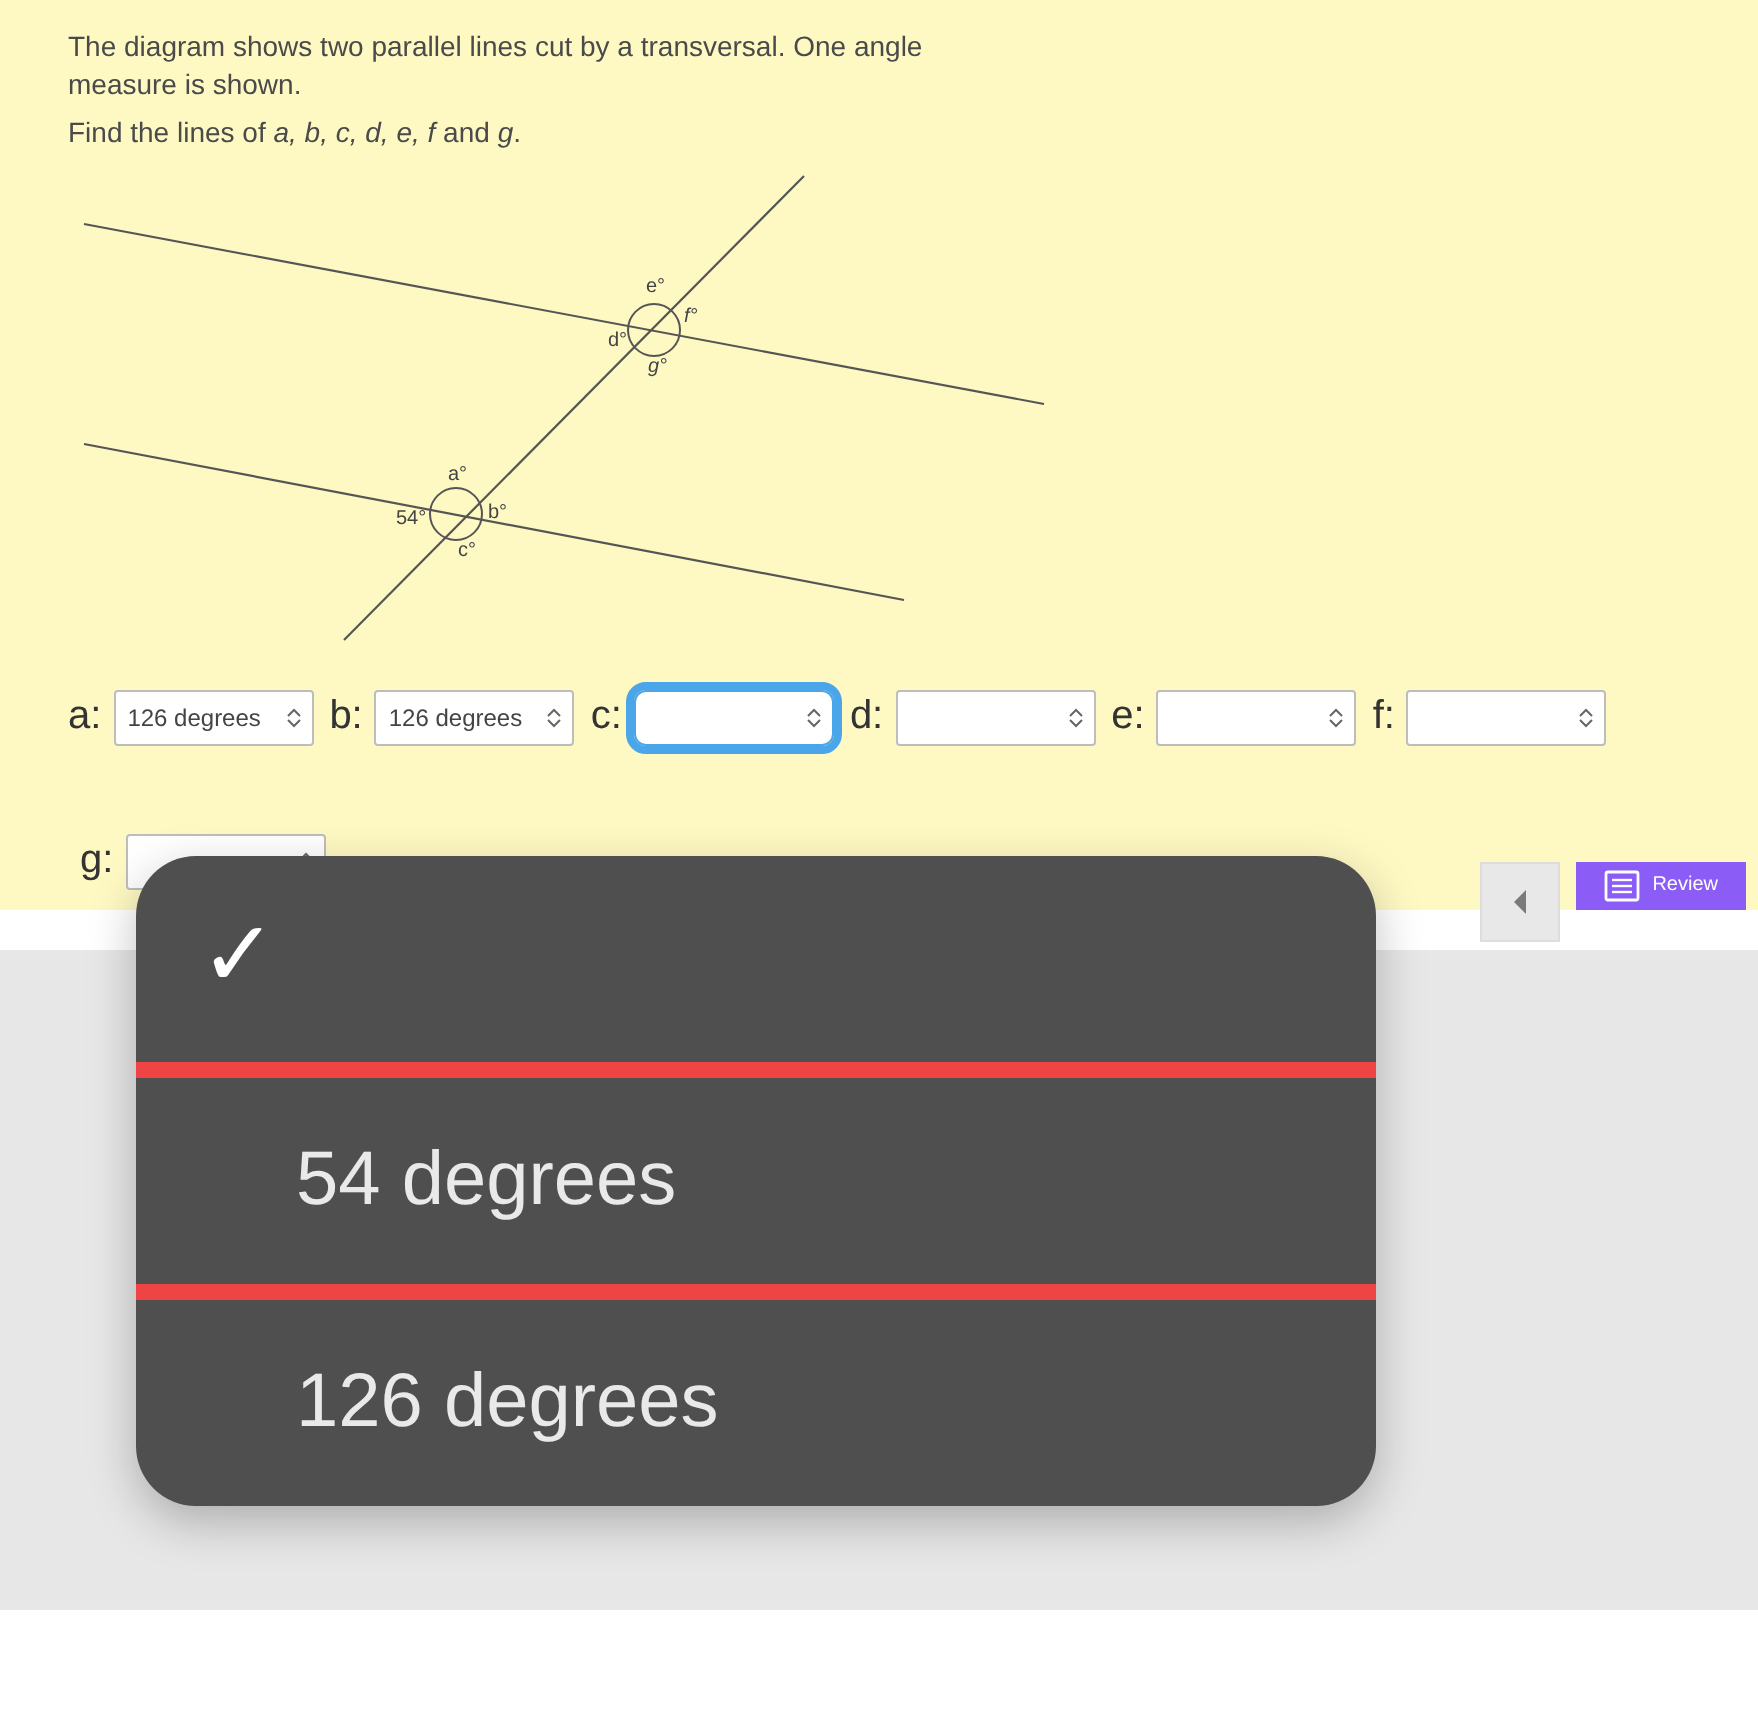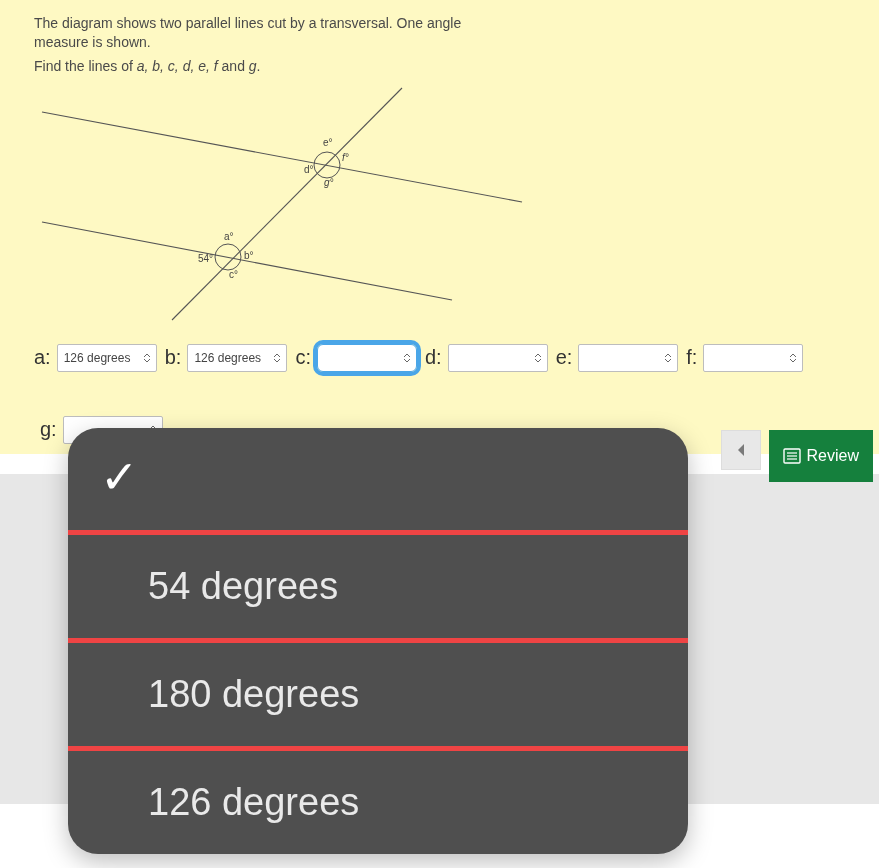--- a/index.html
+++ b/index.html
@@ -97,48 +97,48 @@
     width: 40px;
     height: 40px;
     background: #e8e8e8;
     border: 1px solid #ddd;
     display: flex;
     align-items: center;
     justify-content: center;
     cursor: pointer;
   }
   .review-btn {
-    background: #15803d;
+    background: #8b5cf6;
     color: #fff;
-    height: 52px;
+    height: 24px;
     padding: 0 14px;
     display: flex;
     align-items: center;
     gap: 6px;
-    font-size: 16px;
+    font-size: 10px;
     cursor: pointer;
     border: none;
   }
   .dropdown-popup {
     position: absolute;
     left: 68px;
     top: 428px;
     width: 620px;
     background: #4f4f4f;
     border-radius: 30px;
     overflow: hidden;
     color: #e9e9e9;
     box-shadow: 0 8px 24px rgba(0,0,0,0.25);
   }
   .dropdown-popup .dp-item {
     padding: 30px 80px;
     font-size: 38px;
     font-weight: 400;
     cursor: pointer;
-    border-top: 5px solid #ef4444;
+    border-top: 8px solid #ef4444;
   }
   .dropdown-popup .dp-item.first {
     border-top: none;
     padding: 26px 32px 28px 32px;
   }
   .checkmark {
     font-size: 46px;
     line-height: 1;
     color: #fff;
   }
@@ -275,15 +275,14 @@
       <span>Review</span>
     </div>
   </div>
 </div>
 
 <div class="dropdown-popup">
   <div class="dp-item first">
     <span class="checkmark">✓</span>
   </div>
   <div class="dp-item">54 degrees</div>
-  <div class="dp-item">180 degrees</div>
   <div class="dp-item">126 degrees</div>
 </div>
 
 </body></html>

